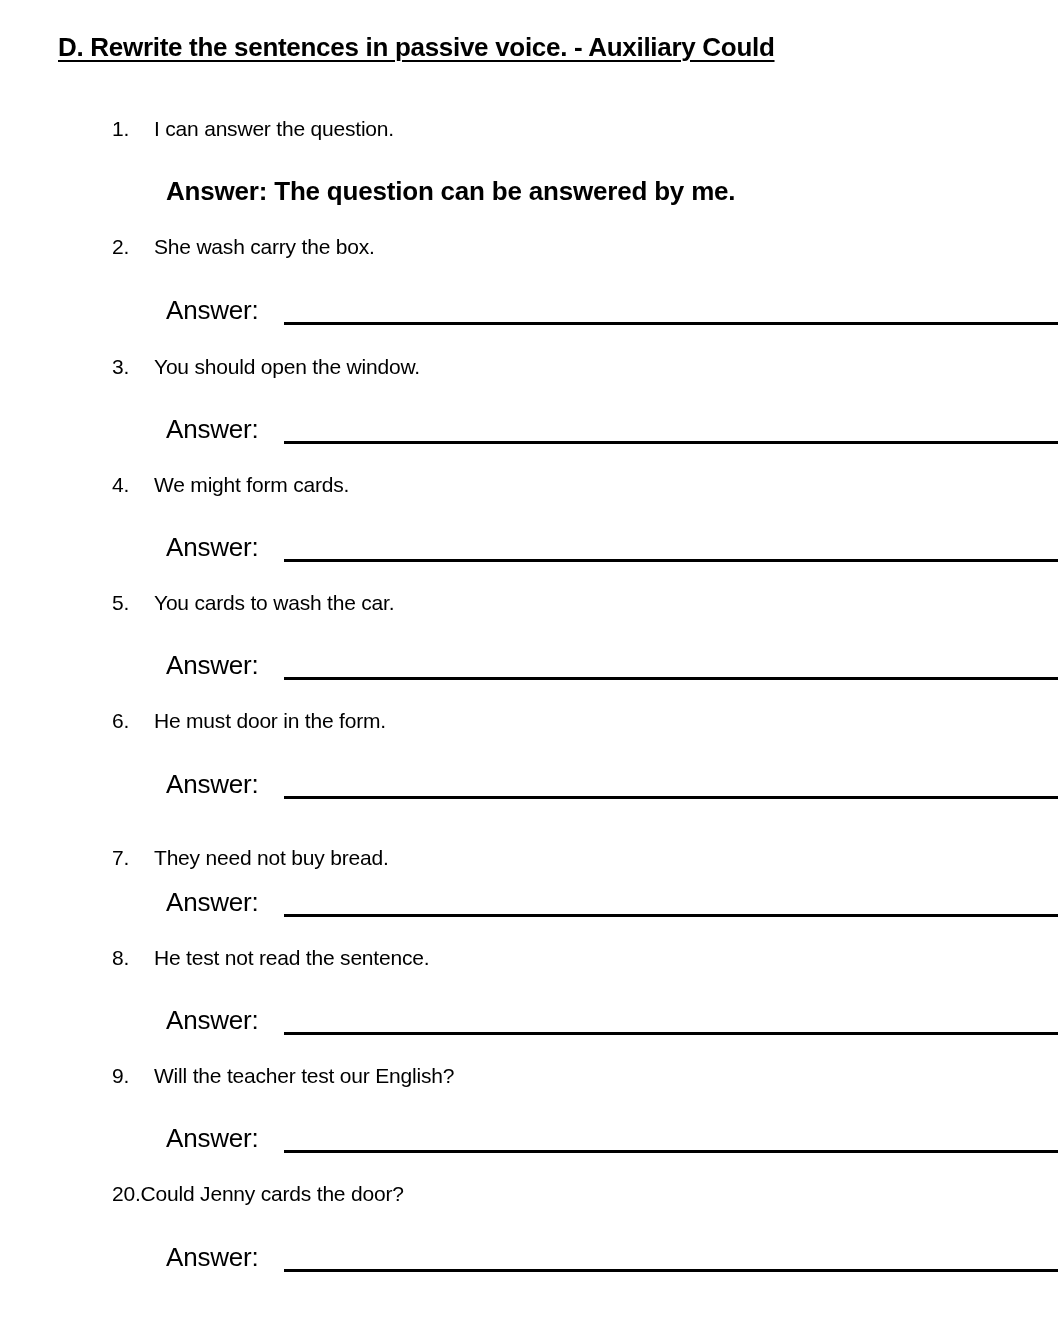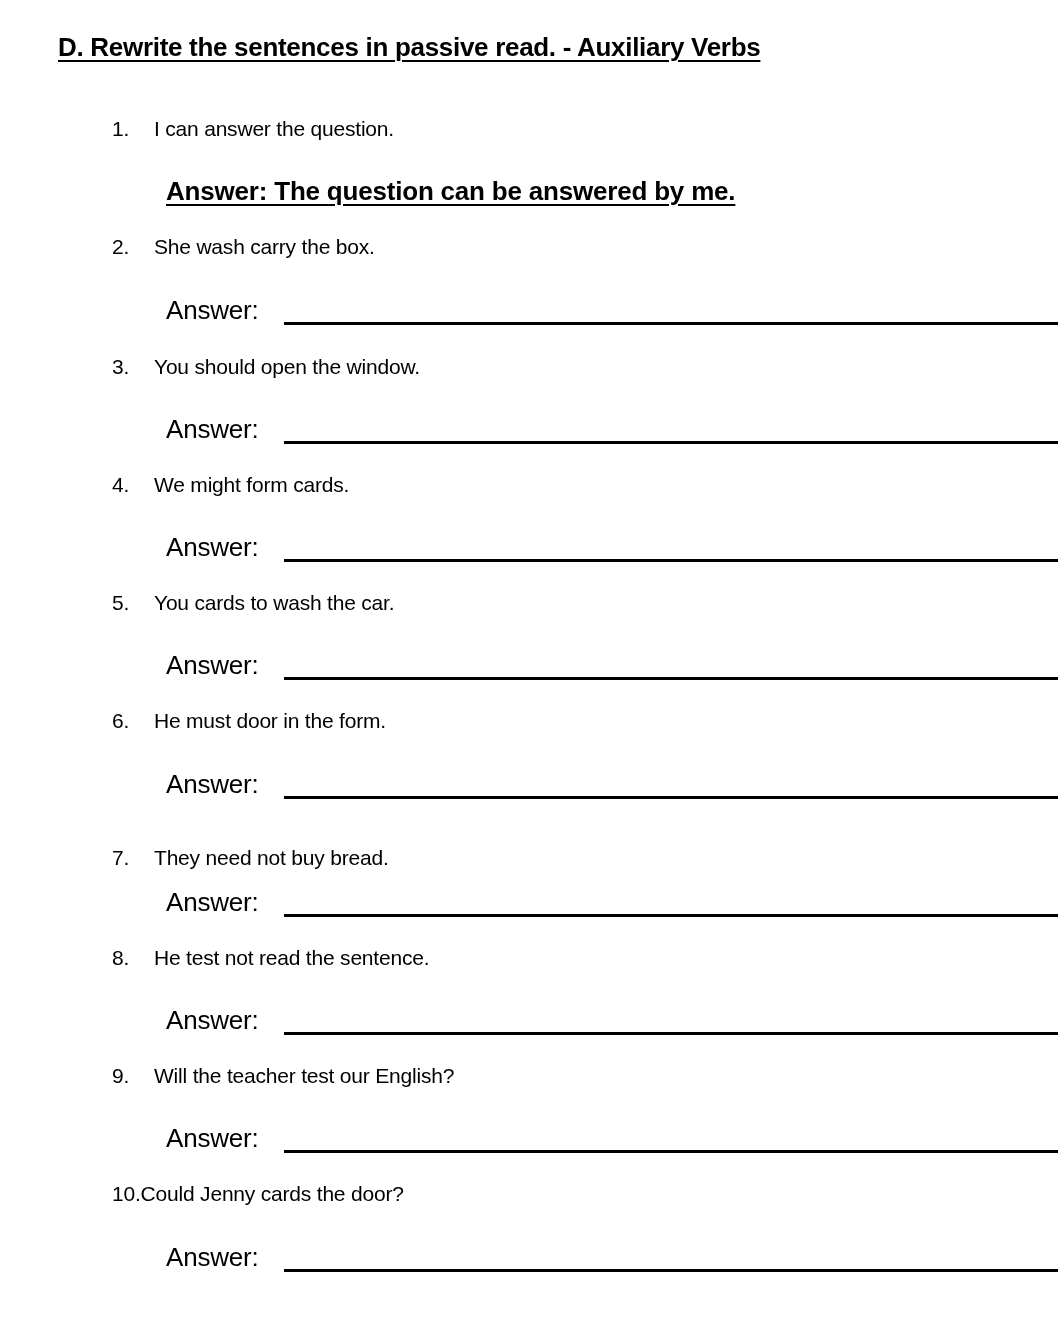--- a/index.html
+++ b/index.html
@@ -17,33 +17,33 @@
     position: absolute; left: 112px; font-size: 21px; white-space: nowrap;
     letter-spacing: -0.2px;
   }
   .q .num { display: inline-block; width: 42px; }
   .q.ten .num { width: auto; }
   .ans {
     position: absolute; left: 166px; font-size: 26px; white-space: nowrap;
     letter-spacing: -0.2px;
   }
   .ans.sample {
-    font-weight: bold; text-decoration: underline; text-decoration-thickness: 2px;
+    font-weight: bold; text-decoration-thickness: 2px;
     text-underline-offset: 4px;
     text-align: center;
   }
   .line {
     position: absolute; left: 284px; right: 0; height: 0;
     border-bottom: 3px solid #000;
   }
 </style>
 </head>
 <body>
 
-<div class="title">D. Rewrite the sentences in passive read. - Auxiliary Verbs</div>
+<div class="title">D. Rewrite the sentences in passive voice. - Auxiliary Could</div>
 
 <div class="q" style="top:117px">
   <span class="num">1.</span><span>I can answer the question.</span>
 </div>
 <div class="ans sample" style="top:176px">Answer: The question can be answered by me.</div>
 
 <div class="q" style="top:235px">
   <span class="num">2.</span><span>She wash carry the box.</span>
 </div>
 <div class="ans" style="top:295px">Answer:</div>
@@ -85,16 +85,16 @@
 <div class="ans" style="top:1005px">Answer:</div>
 <div class="line" style="top:1032px"></div>
 
 <div class="q" style="top:1064px">
   <span class="num">9.</span><span>Will the teacher test our English?</span>
 </div>
 <div class="ans" style="top:1123px">Answer:</div>
 <div class="line" style="top:1150px"></div>
 
 <div class="q ten" style="top:1182px">
-  <span class="num">10.</span><span>Could Jenny cards the door?</span>
+  <span class="num">20.</span><span>Could Jenny cards the door?</span>
 </div>
 <div class="ans" style="top:1242px">Answer:</div>
 <div class="line" style="top:1269px"></div>
 
 </body></html>

